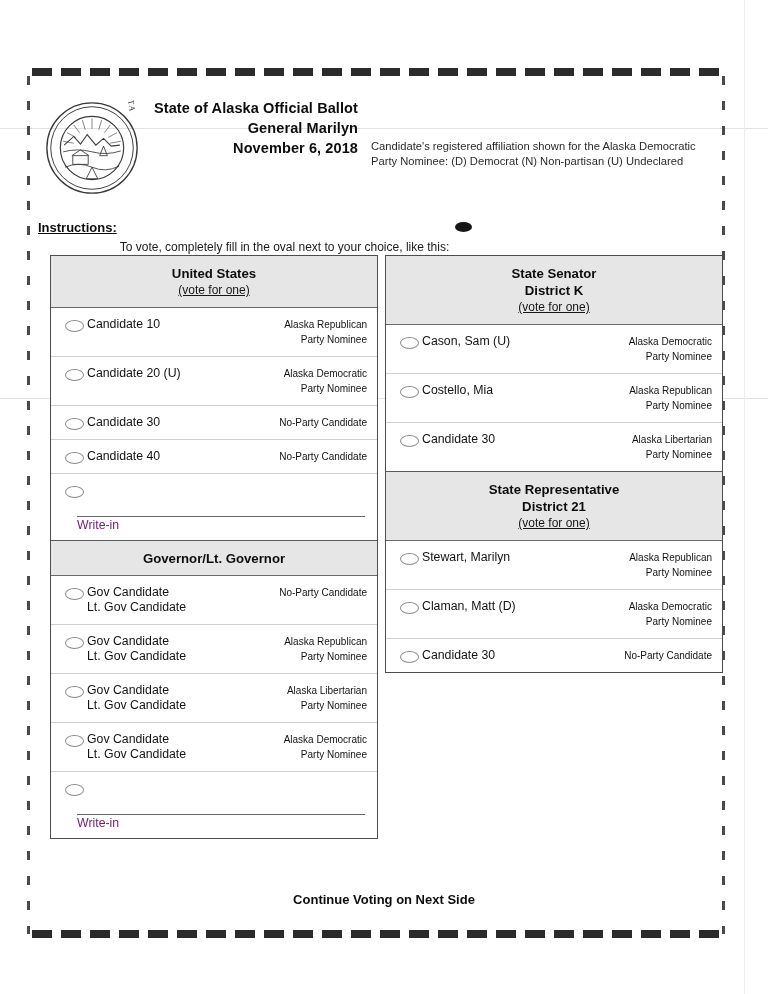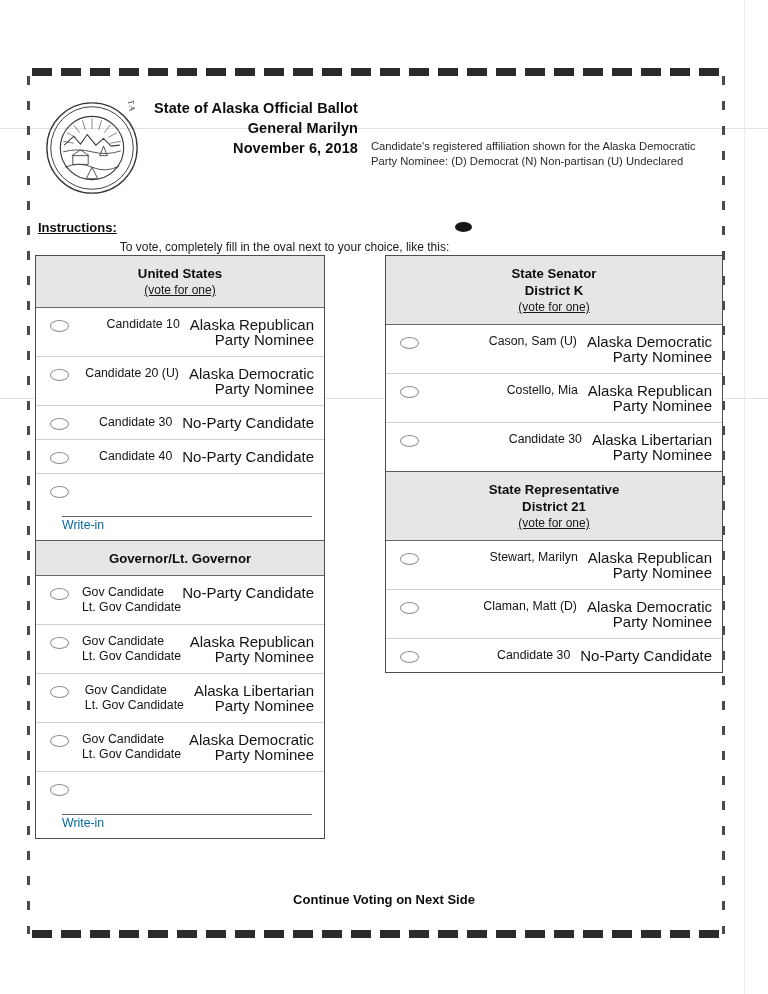--- a/index.html
+++ b/index.html
@@ -131,21 +131,21 @@
     left: 35px; top: 255px;
     width: 688px;
   }
   .col {
     position: absolute;
     top: 0;
     border: 1.6px solid #4d4d4d;
     background: #ffffff;
     box-sizing: border-box;
   }
-  .col-left  { left: 0;     width: 290px; }
+  .col-left  { left: 15px;     width: 328px; }
   .col-right { left: 350px; width: 338px; }
 
   
   .contest + .contest {
     border-top: 1.8px solid #5a5a5a;
   }
   .contest-header {
     background: #e6e6e6;
     text-align: center;
     padding: 9px 6px 8px;
@@ -173,60 +173,59 @@
     padding: 9px 10px 9px 14px;
     min-height: 28px;
     border-bottom: 1px solid #cfcfcf;
     box-sizing: border-box;
   }
   .candidate-row.last { border-bottom: none; }
 
   .cand-left {
     display: flex;
     align-items: flex-start;
-    gap: 13px;
+    gap: 3px;
     flex: 1 1 auto;
     min-width: 0;
-    justify-content: space-between;
   }
   .oval {
     flex: 0 0 auto;
     width: 17px; height: 10px;
     border: 1.2px solid #8a8a8a;
     border-radius: 50%;
     background: #ffffff;
     margin-top: 3px;
   }
   .cand-names { line-height: 15px; }
   .cand-name {
     font-size: 12.3px;
     color: #131313;
     white-space: nowrap;
   }
   .cand-party {
     flex: 0 0 auto;
     text-align: right;
-    font-size: 15px;
+    font-size: 10px;
     line-height: 15px;
     color: #131313;
     padding-left: 10px;
   }
 
   
   .writein-row {
     padding: 9px 12px 4px 14px;
   }
   .writein-line {
     margin: 4px 12px 0 26px;
     border-bottom: 1.3px solid #666666;
     height: 10px;
   }
   .writein-label {
     font-size: 12.3px;
-    color: #0369a1;
+    color: #701a75;
     padding: 1px 0 8px 26px;
   }
 
   
   .footer {
     position: absolute;
     left: 0; top: 892px;
     width: 768px;
     text-align: center;
     font-size: 13px;

